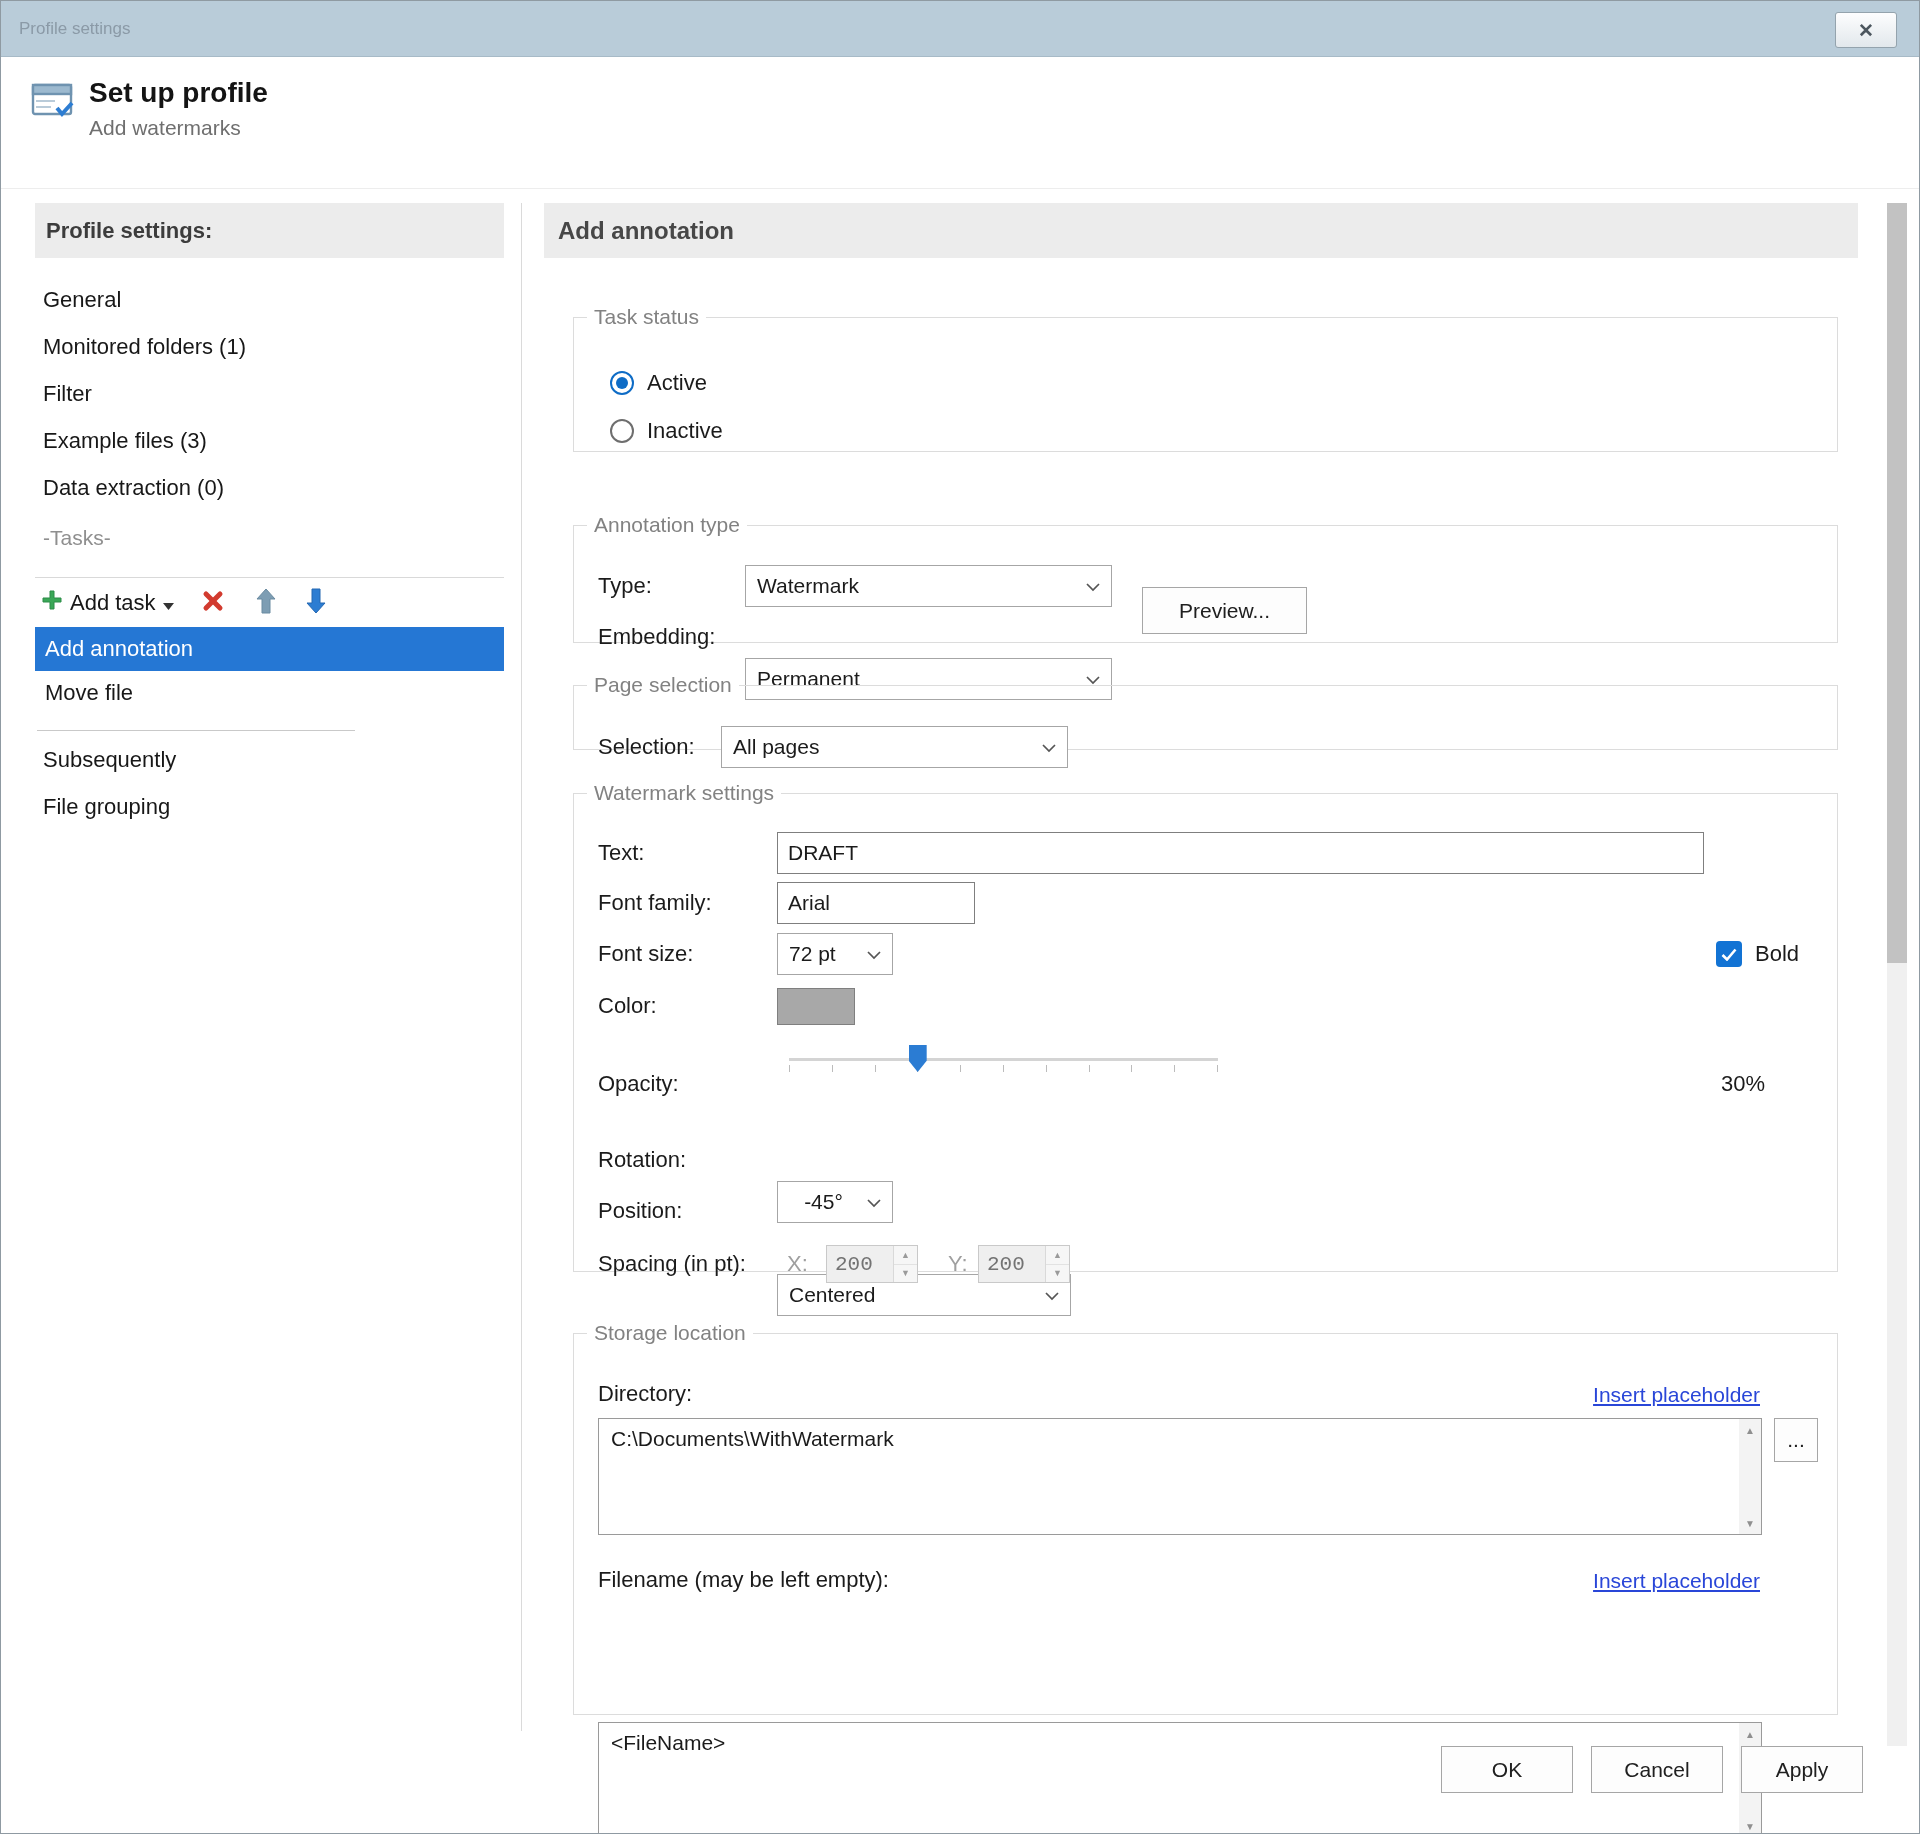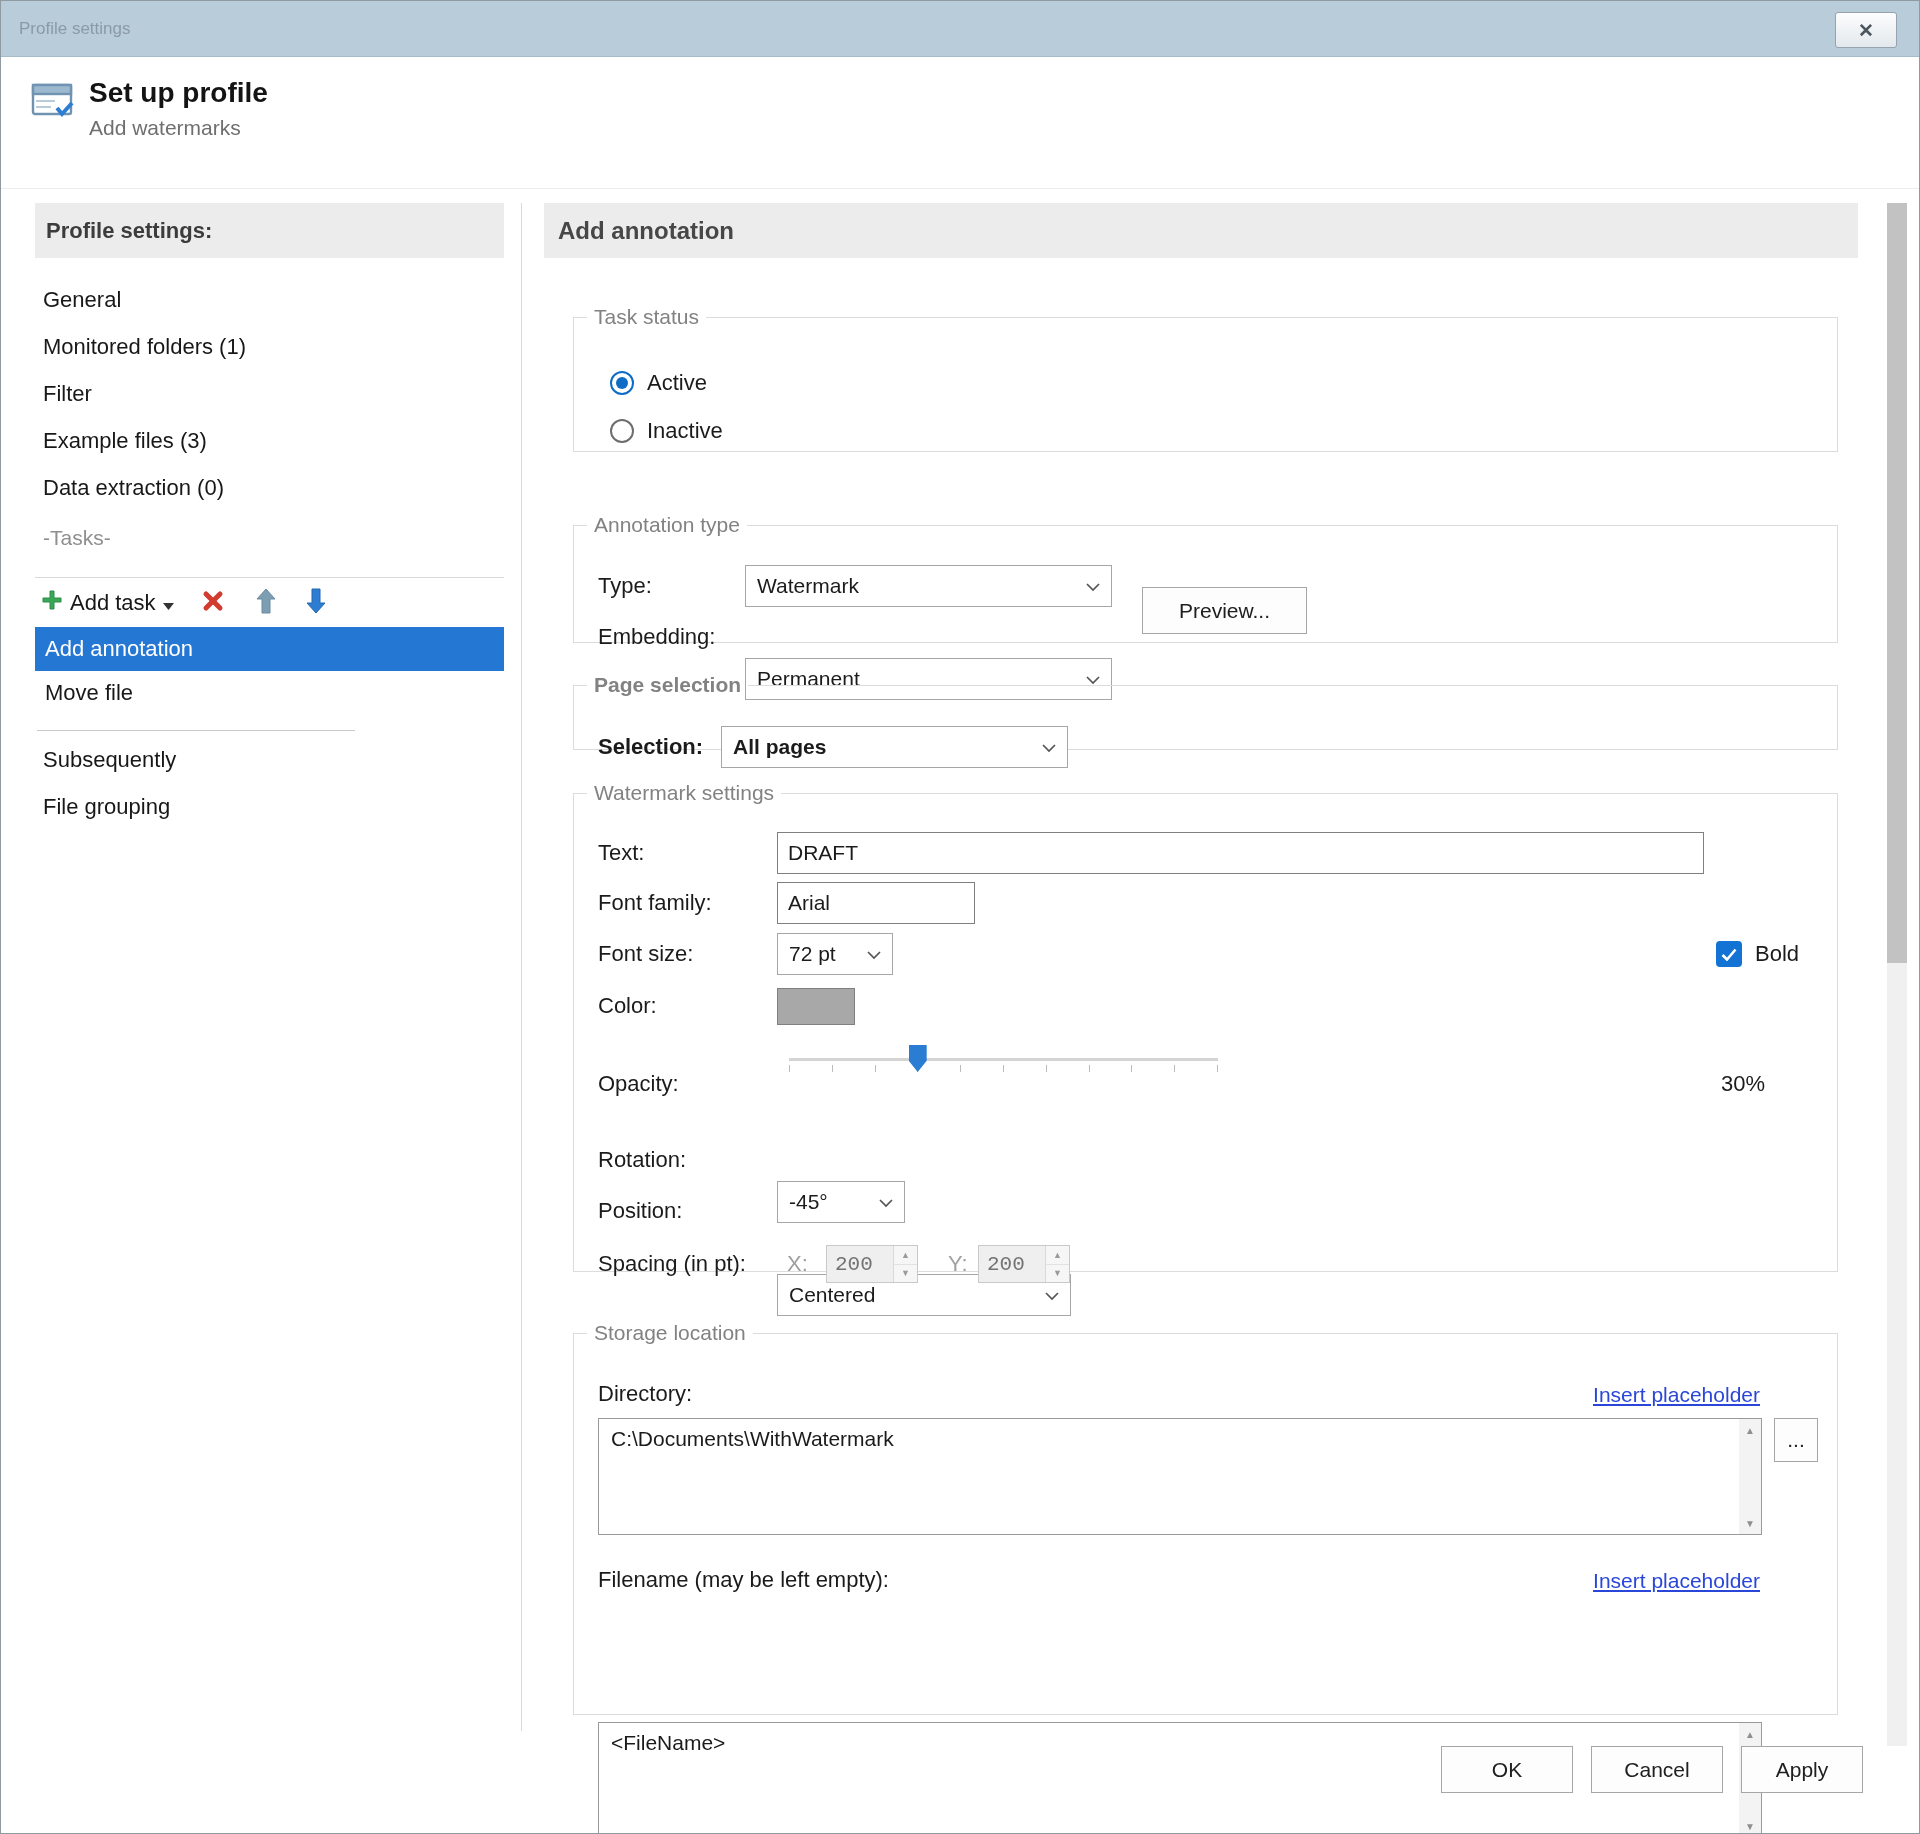--- a/index.html
+++ b/index.html
@@ -67,21 +67,21 @@
   
   .main { position:absolute; left:543px; top:202px; width:1314px; }
   .main .panel-header { font-size:24px; color:#474747; padding-left:14px; }
   fieldset.group {
     position:relative; border:1px solid #dcdcdc; padding:0;
     margin:0 0 0 29px; width:1265px;
   }
   fieldset.group legend { margin-left:13px; padding:0 7px; font-size:21px; color:#828282; }
   .g-task     { height:147px; margin-top:47px !important; }
   .g-annot    { height:130px; margin-top:61px !important; }
-  .g-page     { height:77px;  margin-top:30px !important;font-weight:bold; }
+  .g-page     { height:77px;  margin-top:30px !important; }
   .g-wm       { height:491px; margin-top:31px !important; }
   .g-storage  { height:394px; margin-top:49px !important; }
 
   .abs { position:absolute; }
   .flabel { font-size:22px; color:#1b1b1b; line-height:42px; height:42px; }
   .flabel.dim { color:#9f9f9f; }
 
   
   .radio-row { position:absolute; left:36px; display:flex; align-items:center; gap:13px; height:30px; cursor:pointer; }
   .radio-row .txt { font-size:22px; color:#1b1b1b; }
@@ -311,21 +311,21 @@
 
       <div class="abs flabel" style="left:24px; top:258px;">Opacity:</div>
       <div class="abs slider" style="left:215px; top:240px;">
         <div class="track"></div>
         <div class="ticks"></div>
         <div class="thumb" style="left: calc(30% - 9px);"></div>
       </div>
       <div class="abs flabel" style="left:1147px; top:258px;">30%</div>
 
       <div class="abs flabel" style="left:24px; top:334px;">Rotation:</div>
-      <div class="abs dropdown" style="left:203px; top:334px; width:128px;">
+      <div class="abs dropdown" style="left:203px; top:334px; width:116px;justify-content:center;">
         <span>-45°</span>
         <svg width="14" height="9" viewBox="0 0 14 9">
             <polyline points="1,1 7,7 13,1" fill="none" stroke="#555" stroke-width="1.7"></polyline>
           </svg>
       </div>
 
       <div class="abs flabel" style="left:24px; top:385px;">Position:</div>
       <div class="abs dropdown" style="left:203px; top:385px; width:294px;">
         <span>Centered</span>
         <svg width="14" height="9" viewBox="0 0 14 9">

